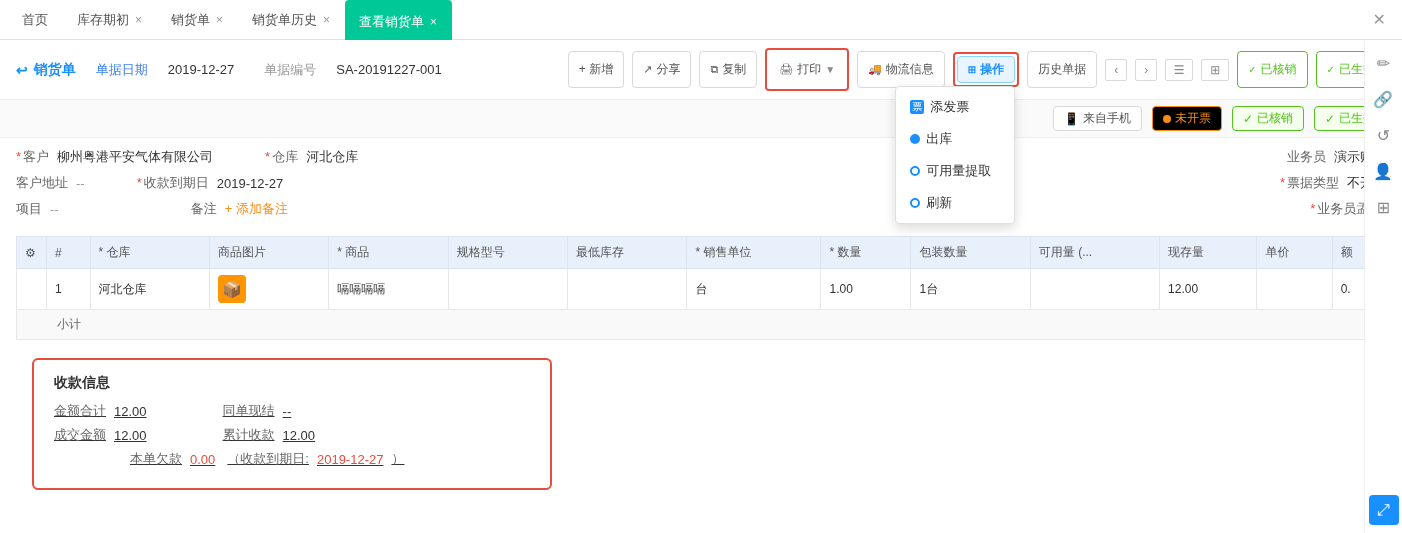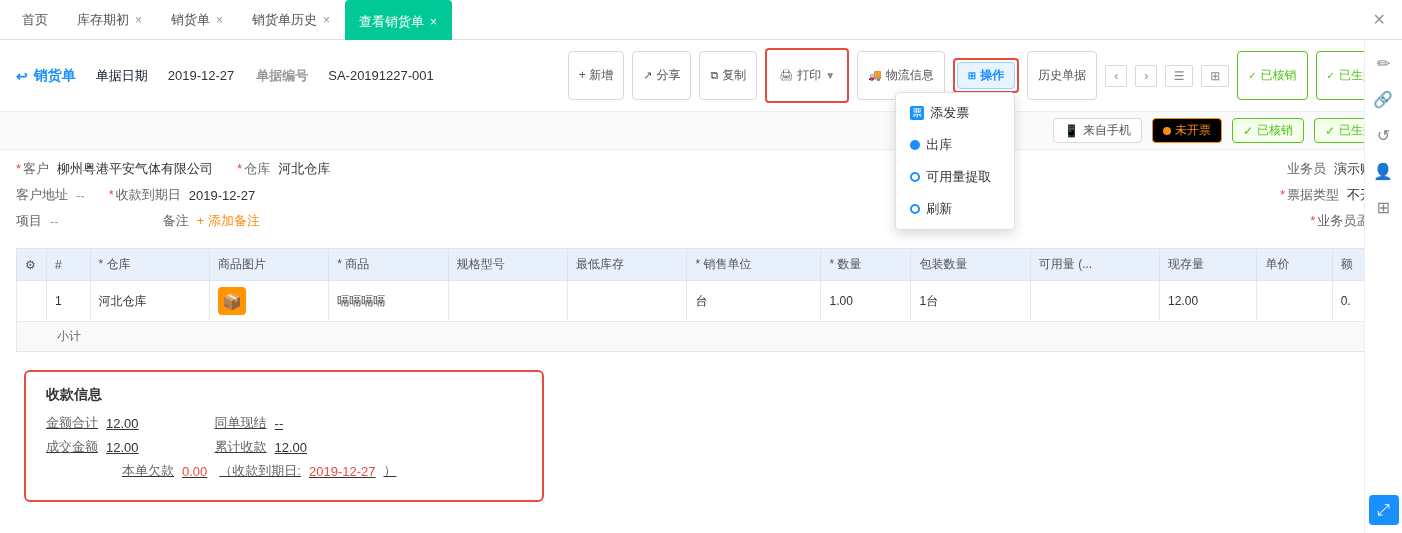--- a/index.html
+++ b/index.html
@@ -40,21 +40,21 @@
       display: flex; align-items: center; color: #1890ff; font-weight: bold; font-size: 14px; margin-right: 20px;
     }
     .doc-title-icon { margin-right: 6px; font-size: 14px; }
     .doc-meta { display: flex; align-items: center; gap: 20px; font-size: 13px; color: #333; }
 
     
     .toolbar {
       display: flex; align-items: center; margin-left: auto; gap: 8px;
     }
     .toolbar-btn {
-      display: flex; align-items: center; gap: 4px; padding: 15px 10px;
+      display: flex; align-items: center; gap: 4px; padding: 9px 10px;
       border: 1px solid #d9d9d9; border-radius: 4px; cursor: pointer;
       background: #fff; font-size: 12px; color: #555; white-space: nowrap;
     }
     .toolbar-btn.success-outline { border-color: #52c41a; color: #52c41a; }
 
     
     .op-dropdown {
       position: relative; display: inline-block;
     }
     .op-btn {
@@ -98,21 +98,21 @@
       display: flex; align-items: center; gap: 4px; padding: 3px 10px;
       border: 1px solid #52c41a; border-radius: 4px; background: #f6ffed;
       font-size: 12px; color: #52c41a;
     }
 
     
     .form-section {
       padding: 10px 16px; background: #fff;
     }
     .form-row {
-      display: flex; align-items: flex-start; margin-bottom: 8px; gap: 24px;
+      display: flex; align-items: flex-start; margin-bottom: 8px; gap: 52px;
     }
     .form-field {
       display: flex; align-items: center; gap: 8px;
     }
     .form-label {
       color: #666; white-space: nowrap; min-width: fit-content;
     }
     .form-label.required::before {
       content: '*'; color: #e74c3c; margin-right: 2px;
     }
@@ -208,23 +208,23 @@
   </div>
 
   <div class="main-content" style="height:493px; position:relative;">
 
     <div class="doc-header">
       <div class="doc-title">
         <span class="doc-title-icon">↩</span>
         <span>销货单</span>
       </div>
       <div class="doc-meta">
-        <span style="color:#0f172a;">单据日期</span>
+        <span style="color:#3b82f6;">单据日期</span>
         <span>2019-12-27</span>
-        <span style="color:#999;margin-left:2px;font-weight:bold;">单据编号</span>
+        <span style="color:#999;margin-left:10px;">单据编号</span>
         <span>SA-20191227-001</span>
       </div>
       <div class="toolbar">
         <button class="toolbar-btn">
           <span>+ 新增</span>
         </button>
         <button class="toolbar-btn">
           <span style="font-size:11px;">↗</span>
           <span>分享</span>
         </button>
@@ -396,21 +396,21 @@
             <td></td>
             <td>0.</td>
           </tr>
           <tr class="subtotal">
             <td colspan="14" style="padding-left:40px;">小计</td>
           </tr>
         </tbody>
       </table>
     </div>
 
-    <div style="padding: 8px 8px;">
+    <div style="padding: 8px 16px;">
       <div class="payment-box">
         <div class="payment-title">收款信息</div>
         <div class="payment-row">
           <div class="payment-field">
             <span class="payment-label">金额合计</span>
             <span class="payment-value">12.00</span>
           </div>
           <div class="payment-field">
             <span class="payment-label">同单现结</span>
             <span class="payment-value light">--</span>

